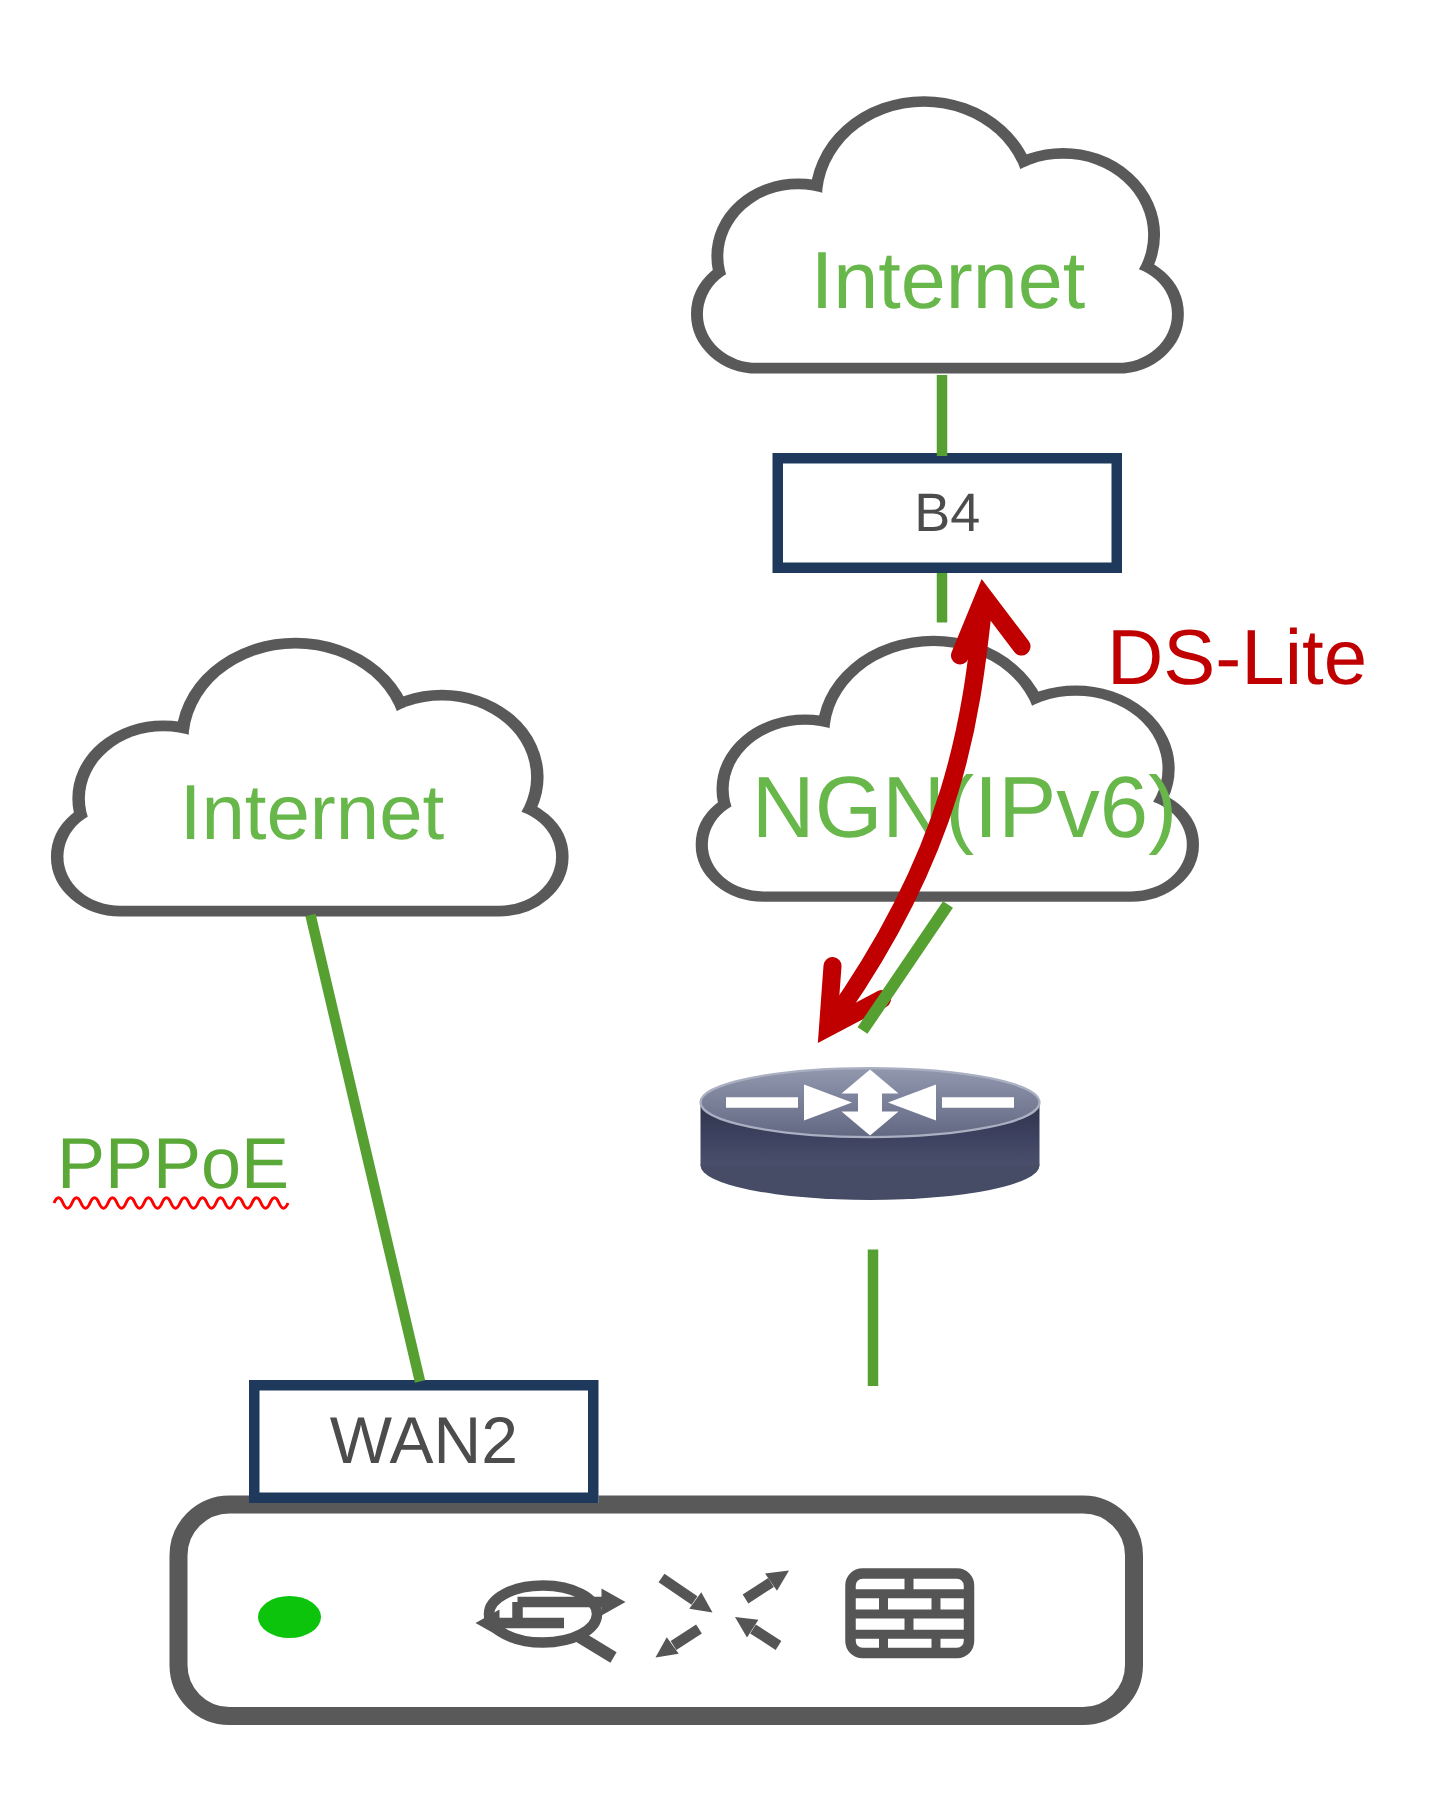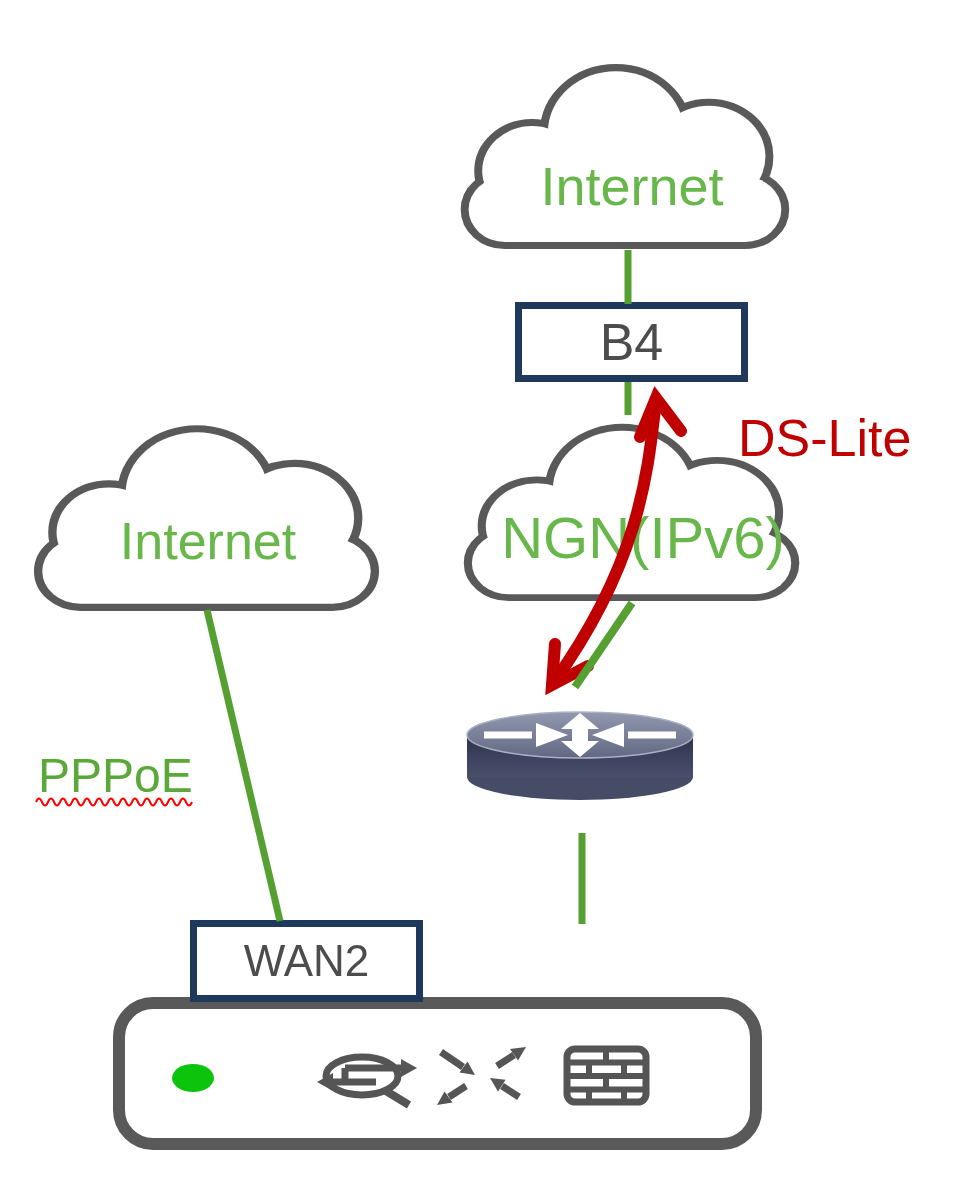--- a/index.html
+++ b/index.html
@@ -6,22 +6,22 @@
   .canvas{
     position:relative;width:968px;height:1198px;background:#ffffff;
     font-family:"Liberation Sans", sans-serif;overflow:hidden;
   }
   
   .port-box{
     position:absolute;background:#ffffff;border:7px solid #1e395c;
     display:flex;align-items:center;justify-content:center;
     box-sizing:border-box;color:#4c4c4c;
   }
-  .box-b4{left:515px;top:302px;width:233px;height:80px;font-size:52px;}
-  .box-wan2{left:166px;top:920px;width:233px;height:82px;font-size:44px;z-index:3;margin-left:24px;}
+  .box-b4{left:515px;top:302px;width:233px;height:80px;font-size:36px;}
+  .box-wan2{left:166px;top:920px;width:233px;height:82px;font-size:44px;z-index:3;}
   .box-wan1{left:470px;top:920px;width:230px;height:82px;font-size:44px;z-index:3;}
   
   .device{
     position:absolute;left:113px;top:997px;width:649px;height:153px;
     background:#ffffff;border:12px solid #595959;border-radius:40px;
     box-sizing:border-box;z-index:2;
   }
   
   svg.shapes{position:absolute;left:0;top:0;z-index:4;pointer-events:none;}
   .lbl{fill:#68b74a;}

